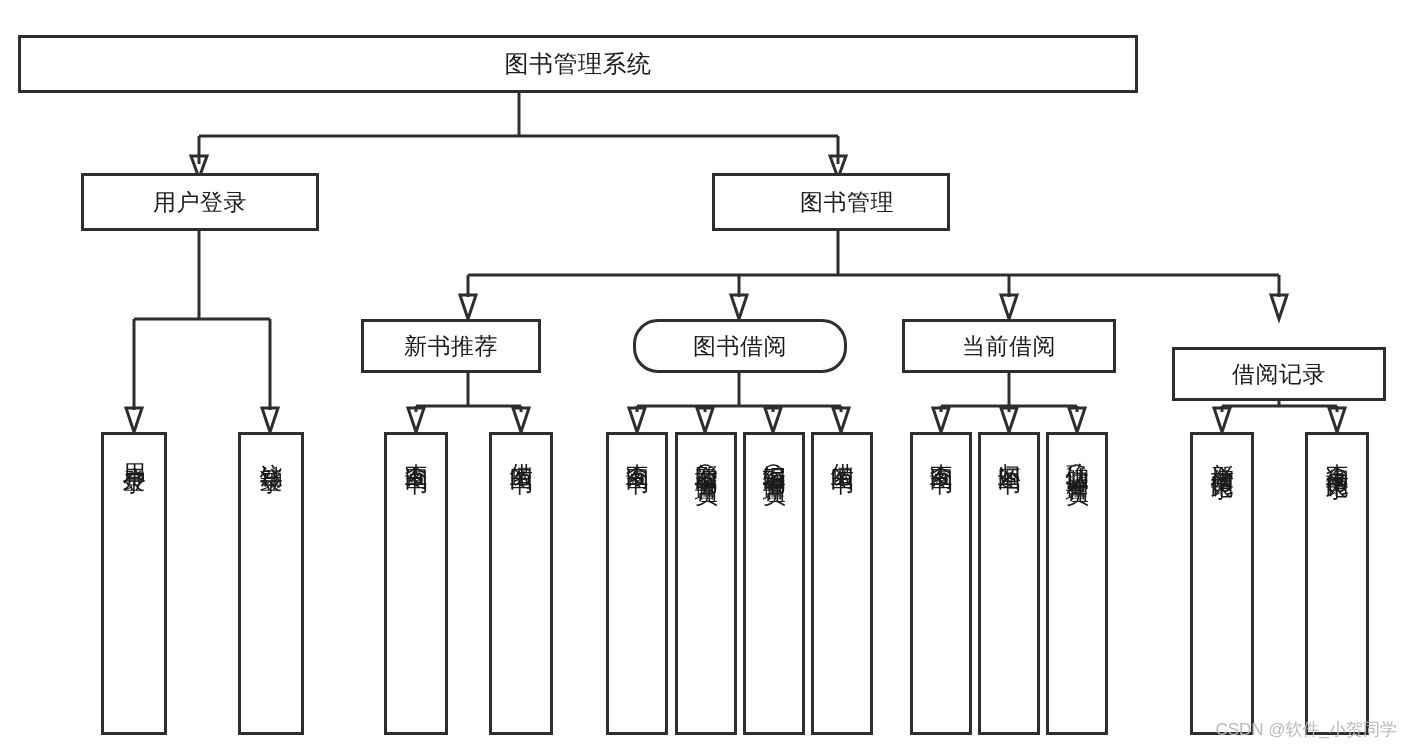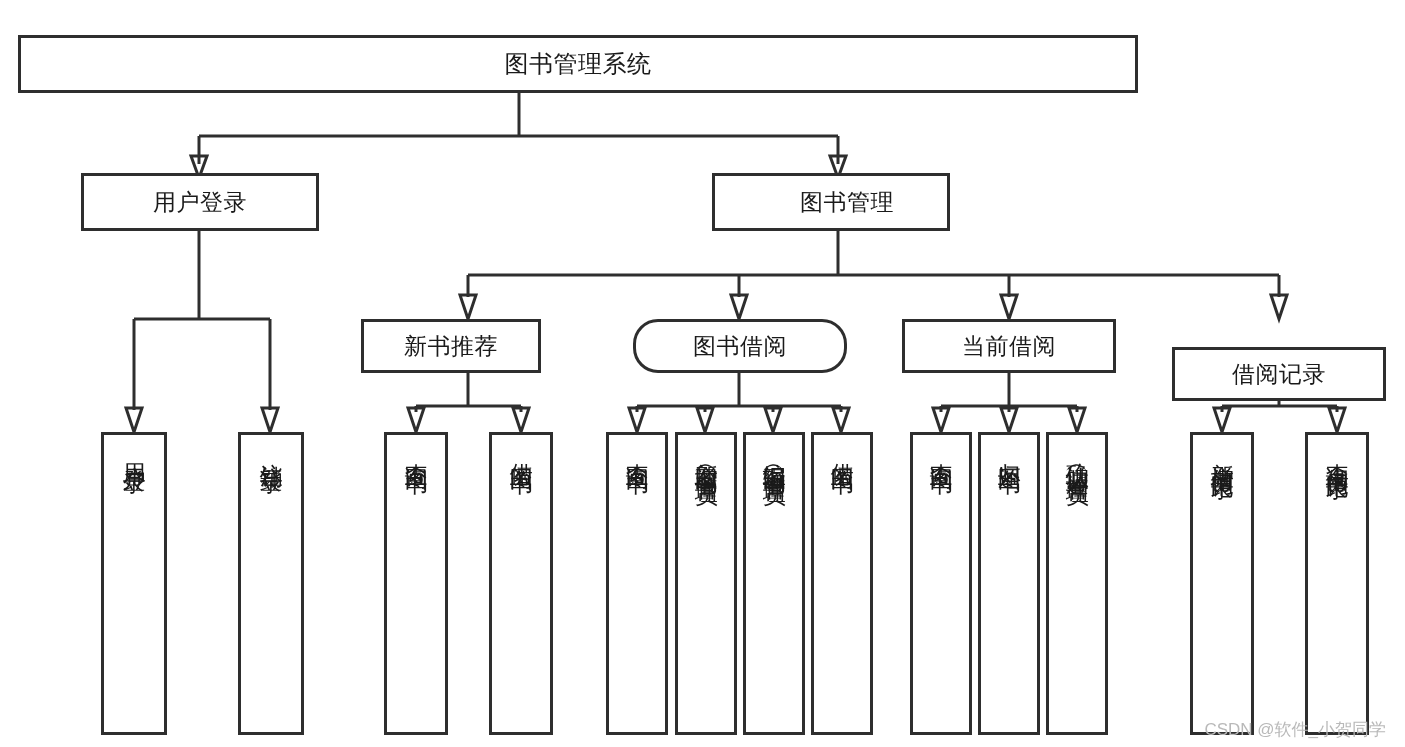--- a/index.html
+++ b/index.html
@@ -62,21 +62,21 @@
     height: 747px;
     pointer-events: none;
   }
   .lk {
     stroke: #2e2e2e;
     stroke-width: 3;
     fill: none;
   }
   .watermark {
     position: absolute;
-    right: 19px;
+    right: 8px;
     bottom: 6px;
     font-size: 17px;
     color: #b9b9b9;
     font-family: "Liberation Sans", "DejaVu Sans", sans-serif;
     white-space: nowrap;
     text-align: center;
   }
 </style>
 </head>
 <body>

